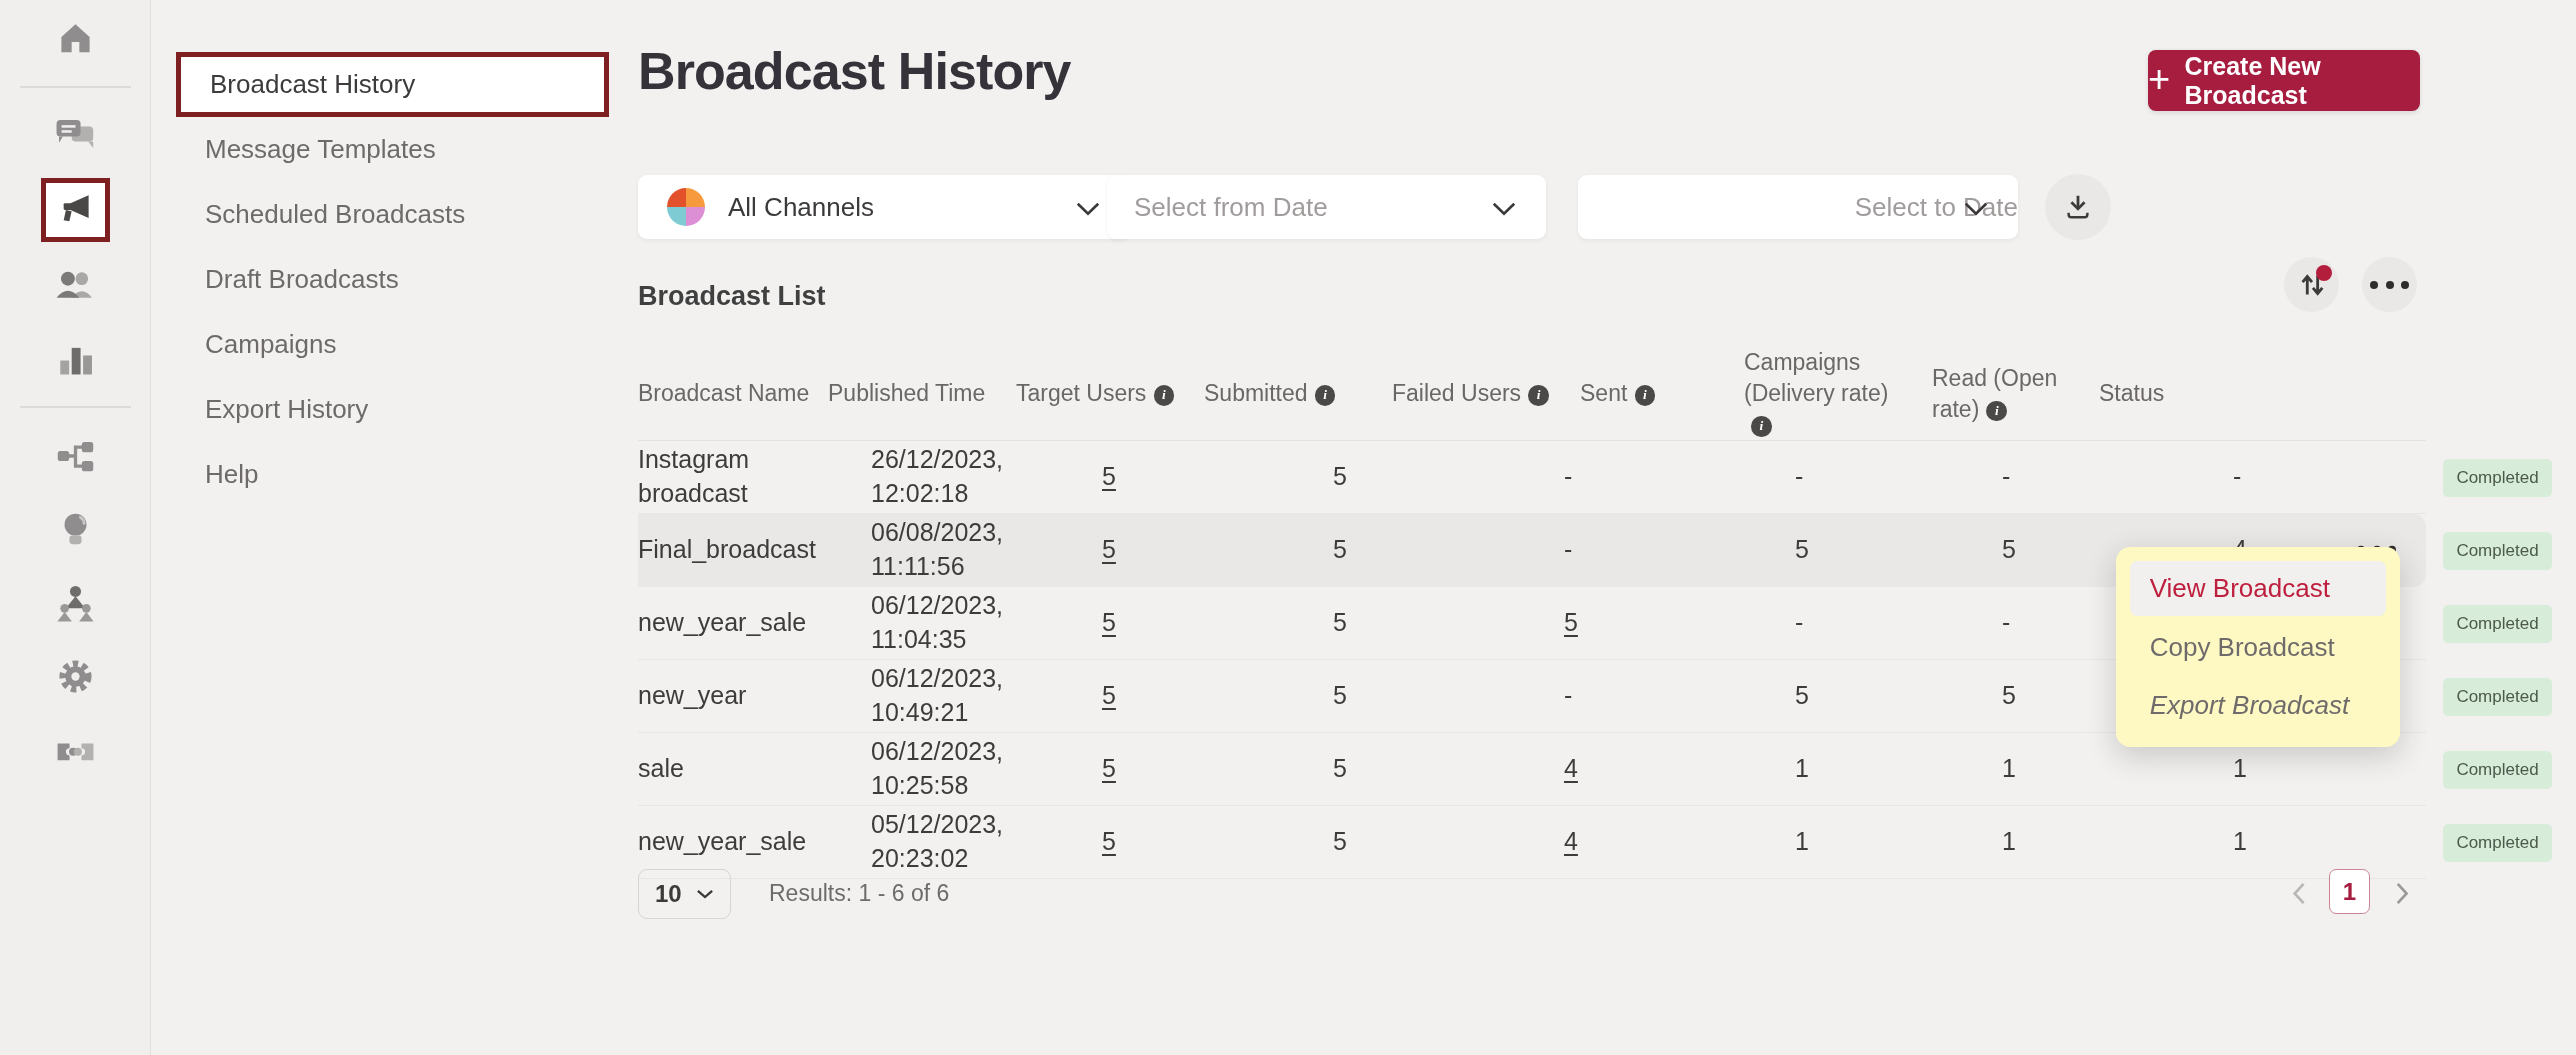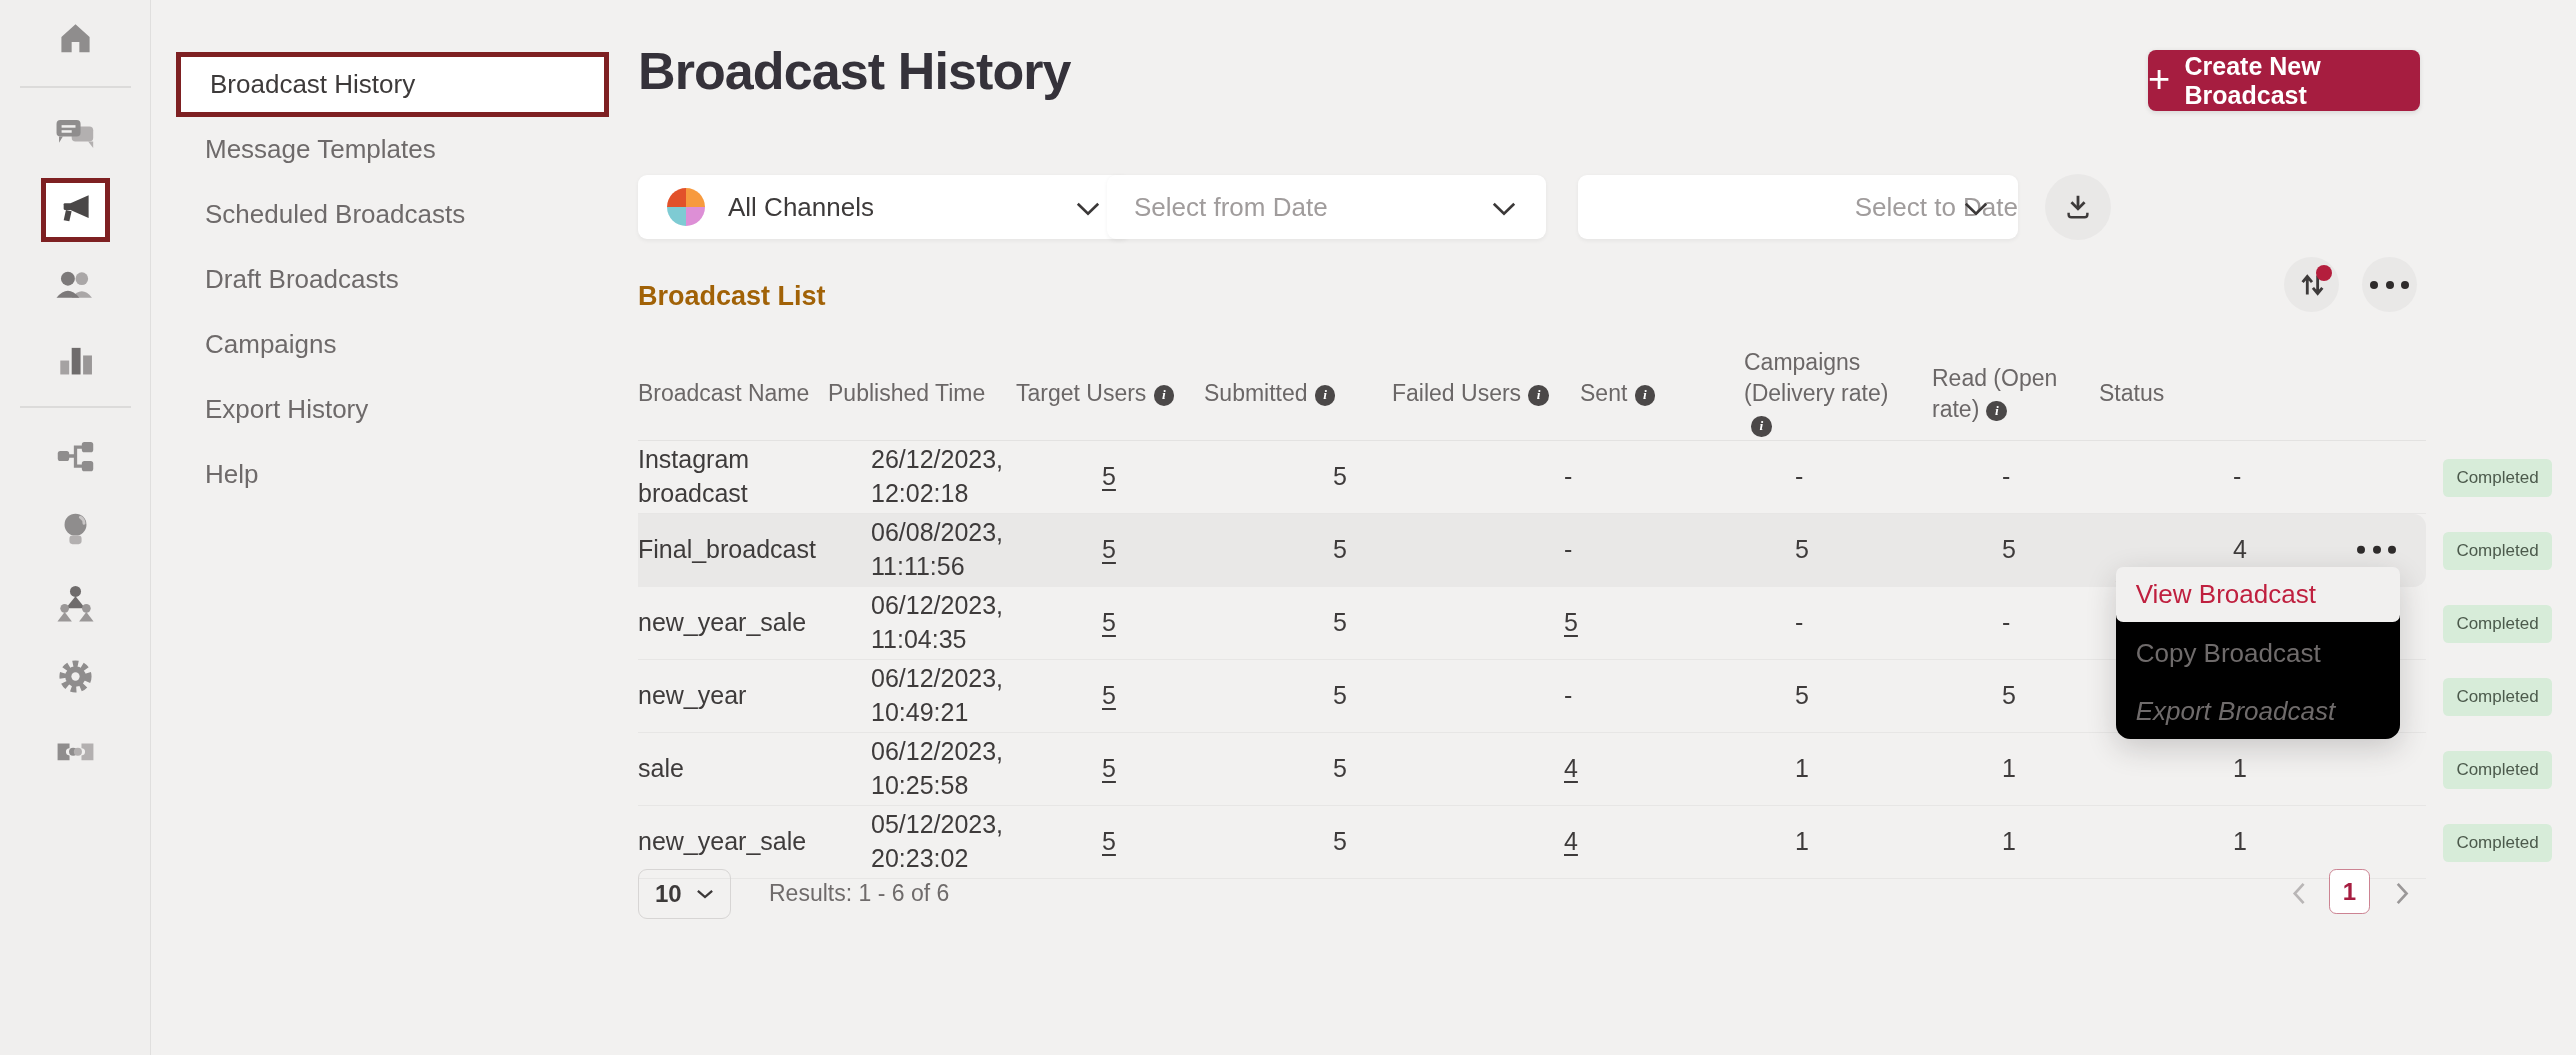--- a/index.html
+++ b/index.html
@@ -30,21 +30,21 @@
       box-shadow:0 1.8px 4.5px rgba(0,0,0,.05);cursor:pointer;box-sizing:border-box;}
   .dd .pie{width:38px;height:38px;border-radius:50%;margin-left:29px;
       background:conic-gradient(#f79a3e 0 90deg,#dd8fd6 90deg 180deg,#7ecbd3 180deg 270deg,#e2512a 270deg 360deg);}
   .dd .dd-label{font-size:26px;color:#3d3a3a;margin-left:23px;}
   .dd .dd-placeholder{font-size:26px;color:#a09c9c;margin-left:27px;}
   .dd .chev{position:absolute;right:30px;top:27px;}
   .dl-btn{position:absolute;left:2045px;top:174px;width:66px;height:66px;border-radius:50%;background:#e9e8e7;
       display:flex;align-items:center;justify-content:center;cursor:pointer;}
 
   
-  .list-title{position:absolute;left:638px;top:281px;font-size:27px;font-weight:bold;color:#a16207;}
+  .list-title{position:absolute;left:638px;top:281px;font-size:27px;font-weight:bold;color:#404040;}
   .tool-btn{position:absolute;top:257px;width:55px;height:55px;border-radius:50%;background:#e9e8e7;
       display:flex;align-items:center;justify-content:center;cursor:pointer;}
   .tool-btn .dot-badge{position:absolute;top:8px;right:7.2px;width:16px;height:16px;border-radius:50%;background:#b41e3d;}
   .kebab-dots{display:flex;gap:7.2px;}
   .kebab-dots i{width:8px;height:8px;border-radius:50%;background:#2f2c2c;}
 
   
   .table{position:absolute;left:638px;top:347px;width:1788px;--cols:190px 188px 188px 188px 188px 164px 188px 167px 1fr;}
   .thead{display:grid;grid-template-columns:var(--cols);align-items:center;min-height:64px;
       color:#6b6767;font-size:23px;border-bottom:0.9px solid #e3e2e1;line-height:1.35;}
@@ -54,22 +54,22 @@
       font-family:"Liberation Serif",serif;margin-left:7.2px;vertical-align:1.8px;}
   .row{display:grid;grid-template-columns:var(--cols);align-items:center;min-height:72px;
       font-size:25px;color:#3e3b3b;border-bottom:0.9px solid #e7e6e5;position:relative;line-height:1.35;cursor:pointer;gap:43px;}
   .row.highlighted{background:#e9e8e7;border-radius:0 12.5px 12.5px 0;border-bottom-color:transparent;}
   .cell{padding-right:21.5px;}
   .link{text-decoration:underline;text-underline-offset:3.6px;}
   .badge{display:inline-block;background:#d7ecd9;color:#4c5a4c;font-size:17px;padding:7.2px 13.4px;border-radius:5.4px;}
   .kebab-row{position:absolute;right:23px;top:50%;transform:translateY(-50%);cursor:pointer;padding:7.2px;}
 
   
-  .ctx{position:absolute;left:2116px;top:547px;width:284px;box-sizing:border-box;background:#000000;border-radius:14.3px;
-      box-shadow:0 9px 30px rgba(40,35,35,.20);padding:0;z-index:6;margin-top:20px;}
+  .ctx{position:absolute;left:2116px;top:547px;width:284px;box-sizing:border-box;background:#fef9c3;border-radius:14.3px;
+      box-shadow:0 9px 30px rgba(40,35,35,.20);padding:14px;z-index:6;}
   .ctx-item{height:55px;display:flex;align-items:center;padding:0 19.7px;font-size:26px;color:#6f6b6b;
       border-radius:7.2px;margin-bottom:3.6px;cursor:pointer;}
   .ctx-item:last-child{margin-bottom:0;font-style:italic;}
   .ctx-item.active{background:#f1f0ef;color:#bf1f3e;}
 
   
   .size-select{position:absolute;left:638px;top:869px;width:91px;height:48px;border:1.8px solid #d7d5d4;border-radius:9px;
       display:flex;align-items:center;justify-content:center;gap:14.3px;font-size:24px;font-weight:bold;color:#3d3a3a;cursor:pointer;}
   .results{position:absolute;left:769px;top:880px;font-size:23px;color:#6f6b6b;}
   .pg-prev,.pg-next{position:absolute;top:877px;width:32px;height:32px;display:flex;align-items:center;justify-content:center;cursor:pointer;}

